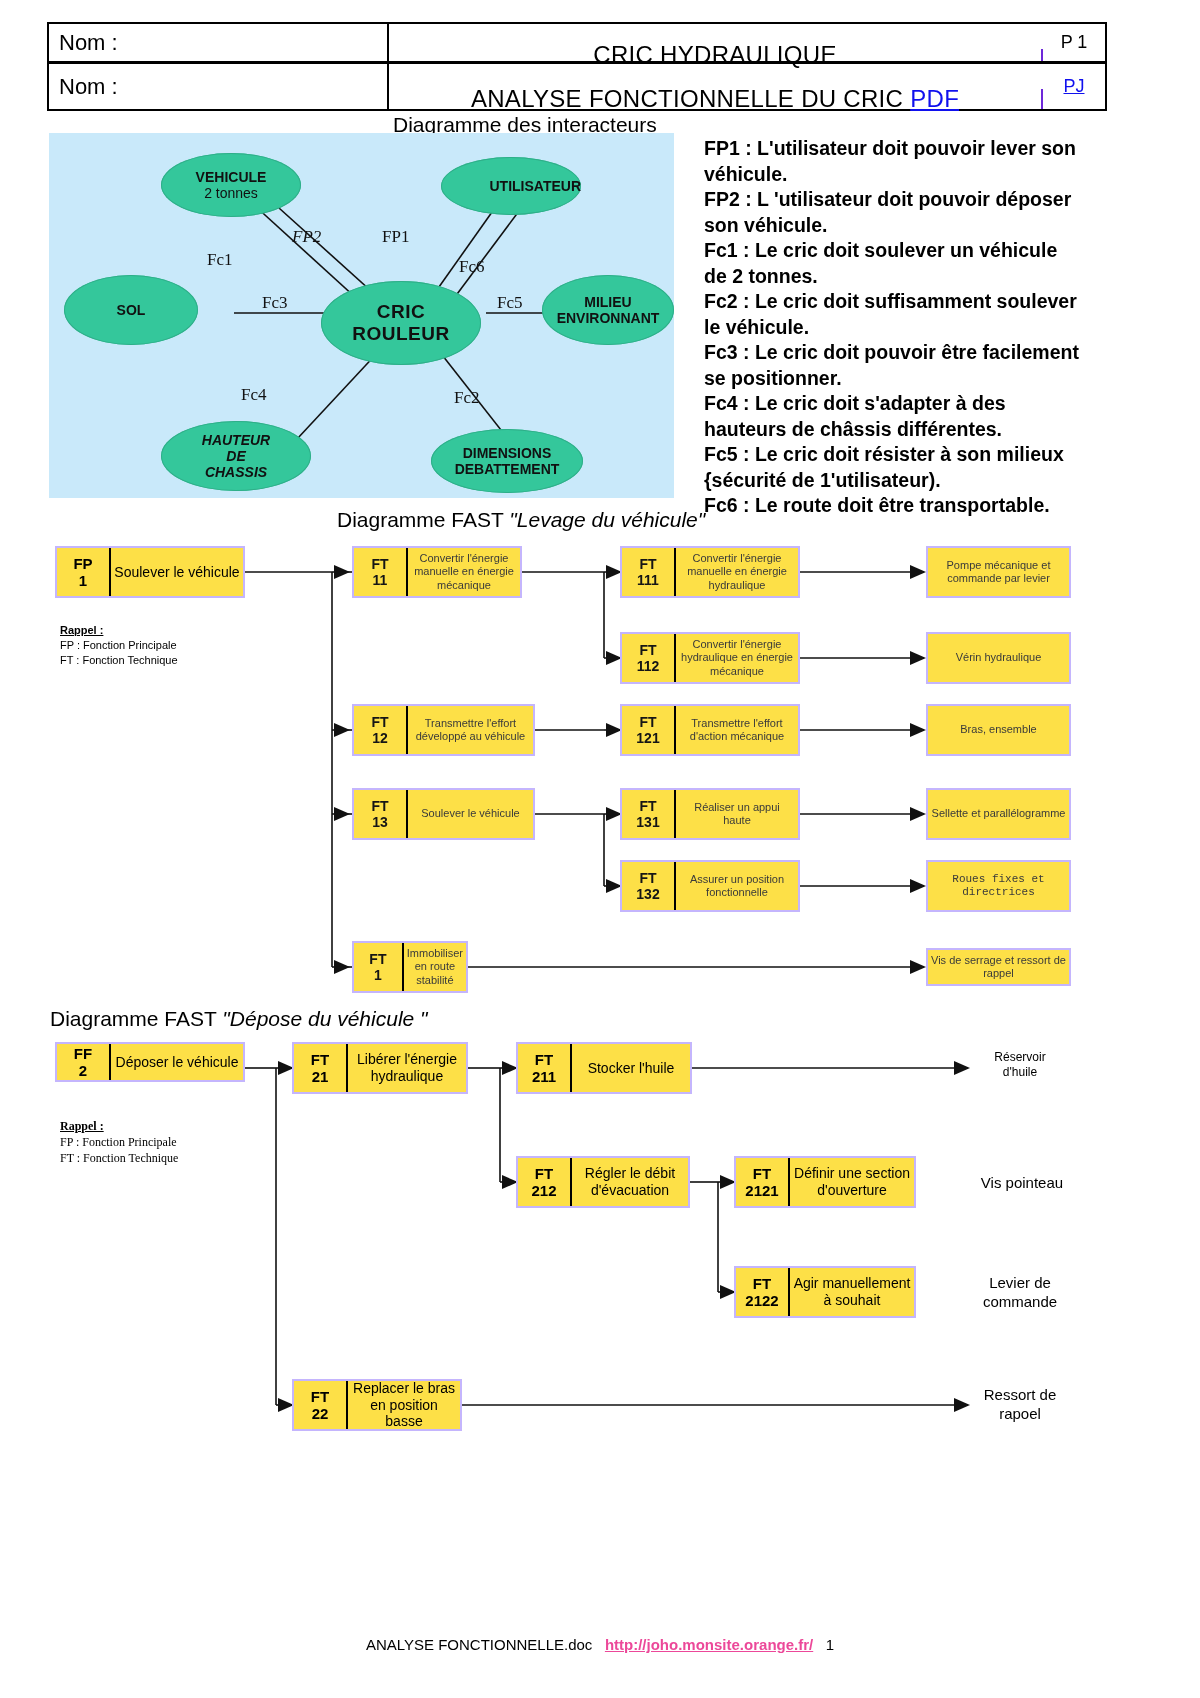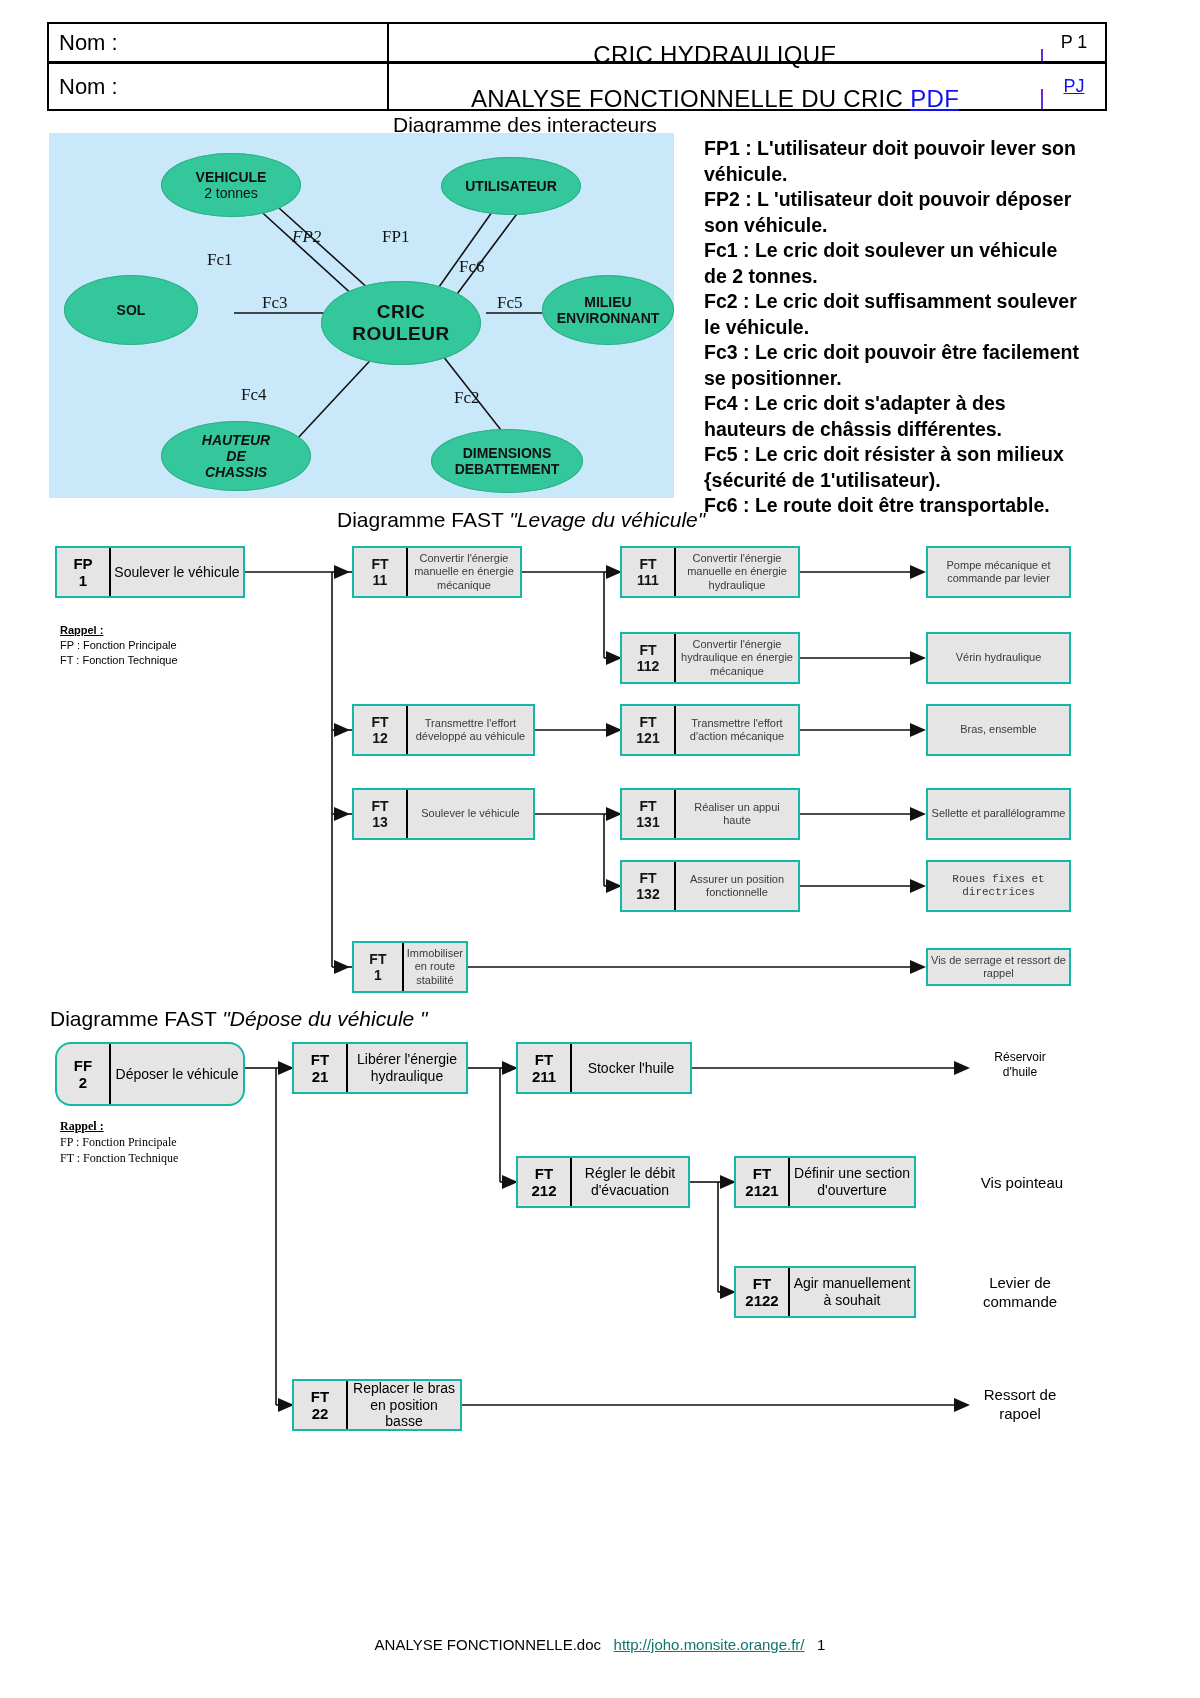--- a/index.html
+++ b/index.html
@@ -27,39 +27,39 @@
        justify-content:center;text-align:center;font-size:14px;font-weight:bold;color:#111;
        line-height:1.15;box-shadow:0 0 0 1px #2fae88 inset;}
   .ell.center{font-size:19px;font-weight:bold;letter-spacing:.5px;}
   .edgelbl{position:absolute;font-family:"Liberation Serif",serif;font-size:17px;color:#111;white-space:nowrap;}
 
   
   .funcs{position:absolute;left:704px;top:136px;width:380px;font-size:19.5px;line-height:25.5px;font-weight:bold;}
   .funcs div{white-space:pre-wrap;}
 
   
-  .fbox{position:absolute;border:2px solid #14b8a6;background:#e5e5e5;box-sizing:border-box;display:flex;}
+  .fbox{position:absolute;border:2px solid #c4b5fd;background:#fde047;box-sizing:border-box;display:flex;}
   .fbox .id{width:54px;border-right:2px solid #000;box-sizing:border-box;display:flex;flex-direction:column;
             align-items:center;justify-content:center;font-weight:bold;font-size:14px;line-height:1.15;}
   .fbox .tx{flex:1;display:flex;align-items:center;justify-content:center;text-align:center;
             font-size:11px;line-height:1.2;padding:1px 3px;box-sizing:border-box;}
   .fbox.big .id{font-size:15px;}
   .fbox.big .tx{font-size:14px;}
   .fbox.blur .tx{color:#3a3a3a;filter:blur(.45px);}
   .fbox.blur .id{color:#151515;}
   .sol{position:absolute;text-align:center;font-size:11px;line-height:1.25;}
   .rappel{position:absolute;font-size:11px;line-height:1.35;}
   .rappel .t{font-weight:bold;text-decoration:underline;}
   .rappel.serif{font-family:"Liberation Serif",serif;font-size:12px;}
 
   .lines{position:absolute;left:0;top:0;width:1200px;height:1698px;pointer-events:none;}
 
   
   .foot{position:absolute;left:0;top:1636px;width:1200px;text-align:center;font-size:15px;}
-  .foot .u{color:#0f766e;text-decoration:underline;}
+  .foot .u{color:#ec4899;text-decoration:underline;font-weight:bold;}
 </style>
 </head>
 <body>
 
 <div class="page">
 
   <div class="hdr">
     <div class="hdr-row r1">
       <div class="hdr-c1">Nom :</div>
       <div class="hdr-c2">CRIC HYDRAULIQUE</div>
@@ -91,21 +91,21 @@
         <line x1="437" y1="180" x2="530" y2="180"></line>
         <line x1="330" y1="218" x2="235" y2="320"></line>
         <line x1="390" y1="218" x2="470" y2="320"></line>
       </g>
     </svg>
 
     <div class="ell" style="left:112px;top:20px;width:140px;height:64px;">
       <span><span>VEHICULE</span><br>
       <span style="font-weight:normal">2 tonnes</span></span>
     </div>
-    <div class="ell" style="left:392px;top:24px;width:140px;height:58px;">
+    <div class="ell" style="left:392px;top:24px;width:140px;height:58px;justify-content:flex-end;">
       <span>UTILISATEUR</span>
     </div>
     <div class="ell" style="left:15px;top:142px;width:134px;height:70px;">
       <span>SOL</span>
     </div>
     <div class="ell" style="left:493px;top:142px;width:132px;height:70px;">
       <span><span>MILIEU</span><br>
       <span>ENVIRONNANT</span></span>
     </div>
     <div class="ell" style="left:112px;top:288px;width:150px;height:70px;font-style:italic;">
@@ -326,21 +326,21 @@
       <polygon points="278,1398 294,1405 278,1412"></polygon>
       <polygon points="502,1061 518,1068 502,1075"></polygon>
       <polygon points="502,1175 518,1182 502,1189"></polygon>
       <polygon points="720,1175 736,1182 720,1189"></polygon>
       <polygon points="720,1285 736,1292 720,1299"></polygon>
       <polygon points="954,1061 970,1068 954,1075"></polygon>
       <polygon points="954,1398 970,1405 954,1412"></polygon>
     </g>
   </svg>
 
-  <div class="fbox big" style="left:55px;top:1042px;width:190px;height:64px;border-radius:16px;">
+  <div class="fbox big" style="left:55px;top:1042px;width:190px;height:40px;">
     <div class="id">
       <span>FF</span>
       <span>2</span>
     </div>
     <div class="tx">Déposer le véhicule</div>
   </div>
 
   <div class="rappel serif" style="left:60px;top:1118px;">
     <div class="t">Rappel :</div>
     <div>FP : Fonction Principale</div>

